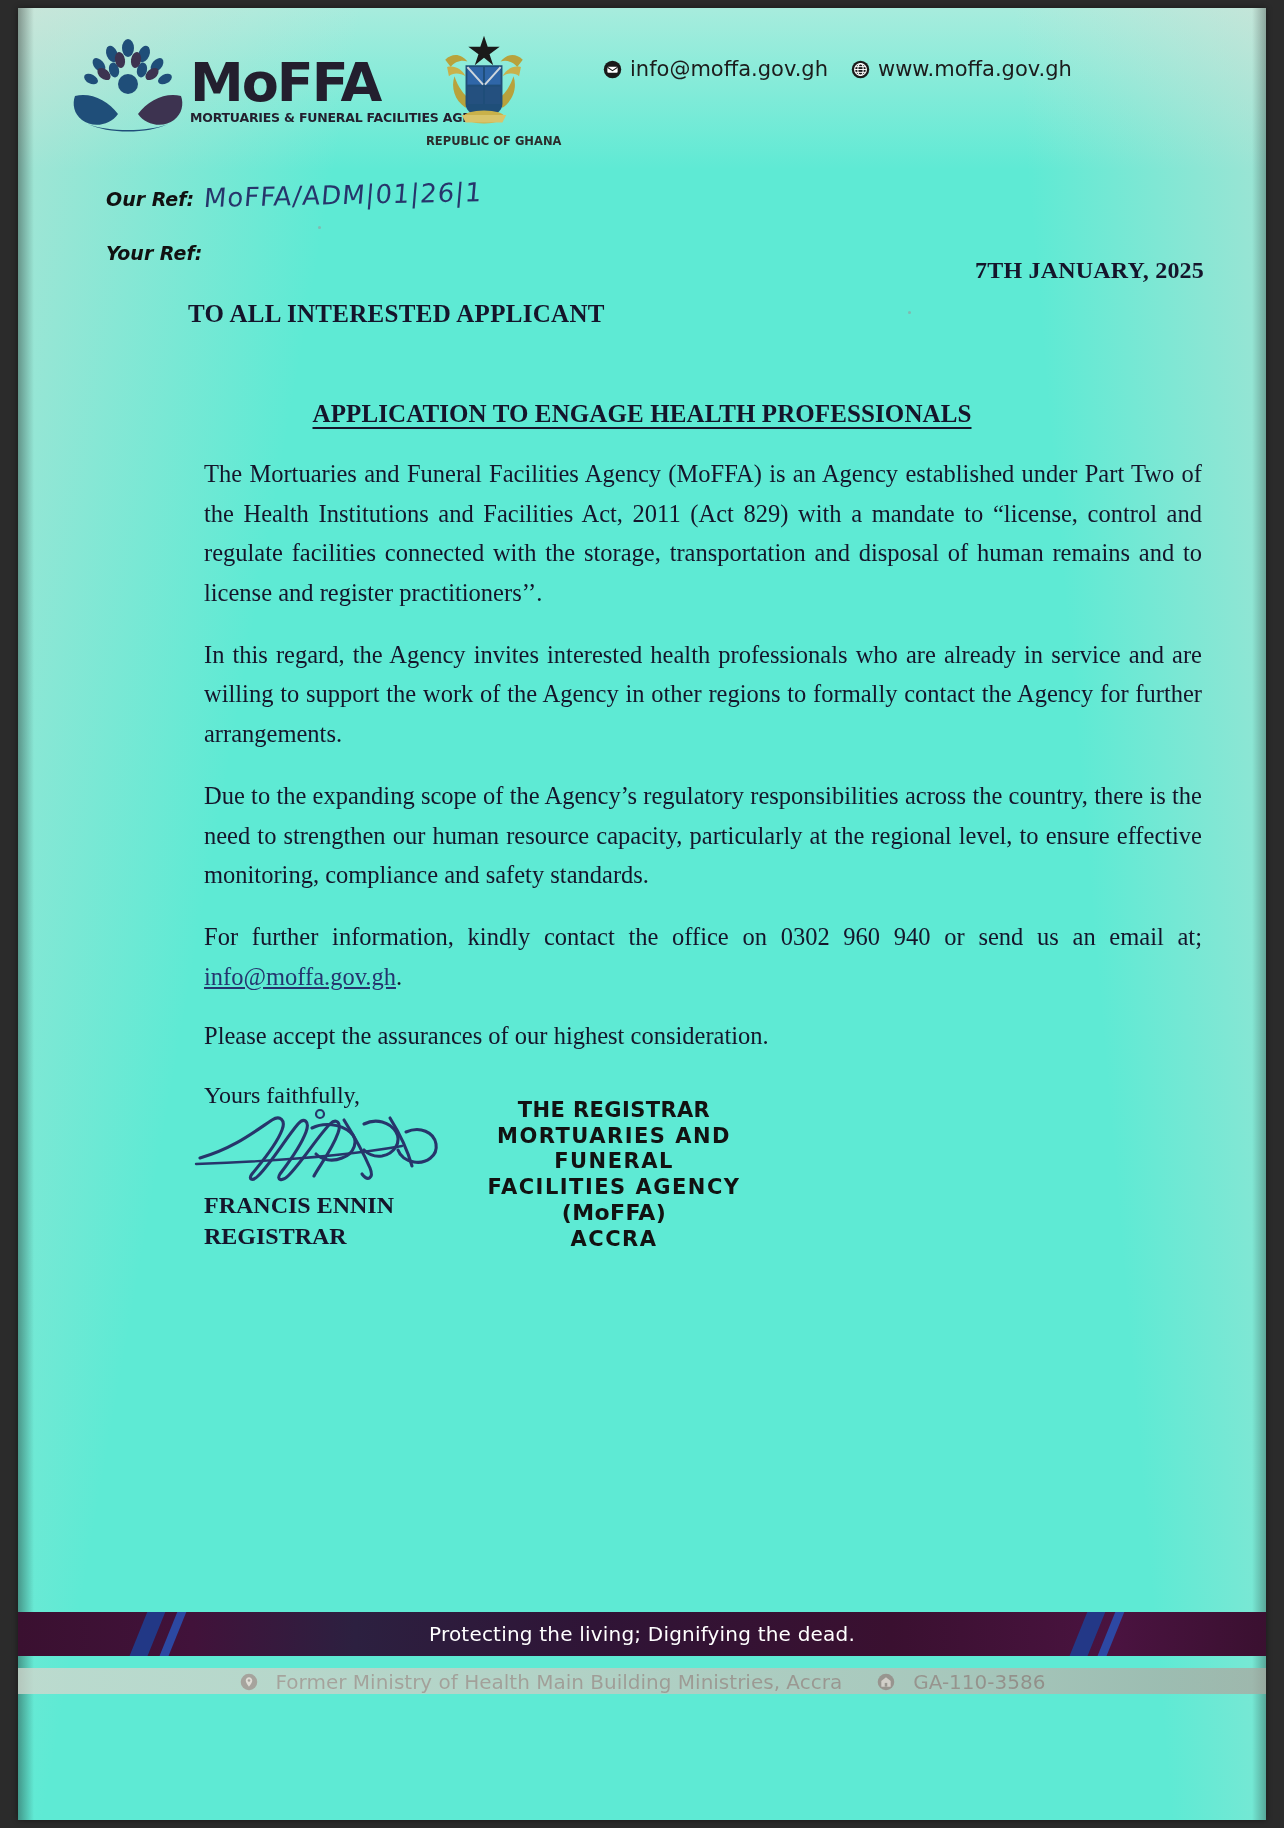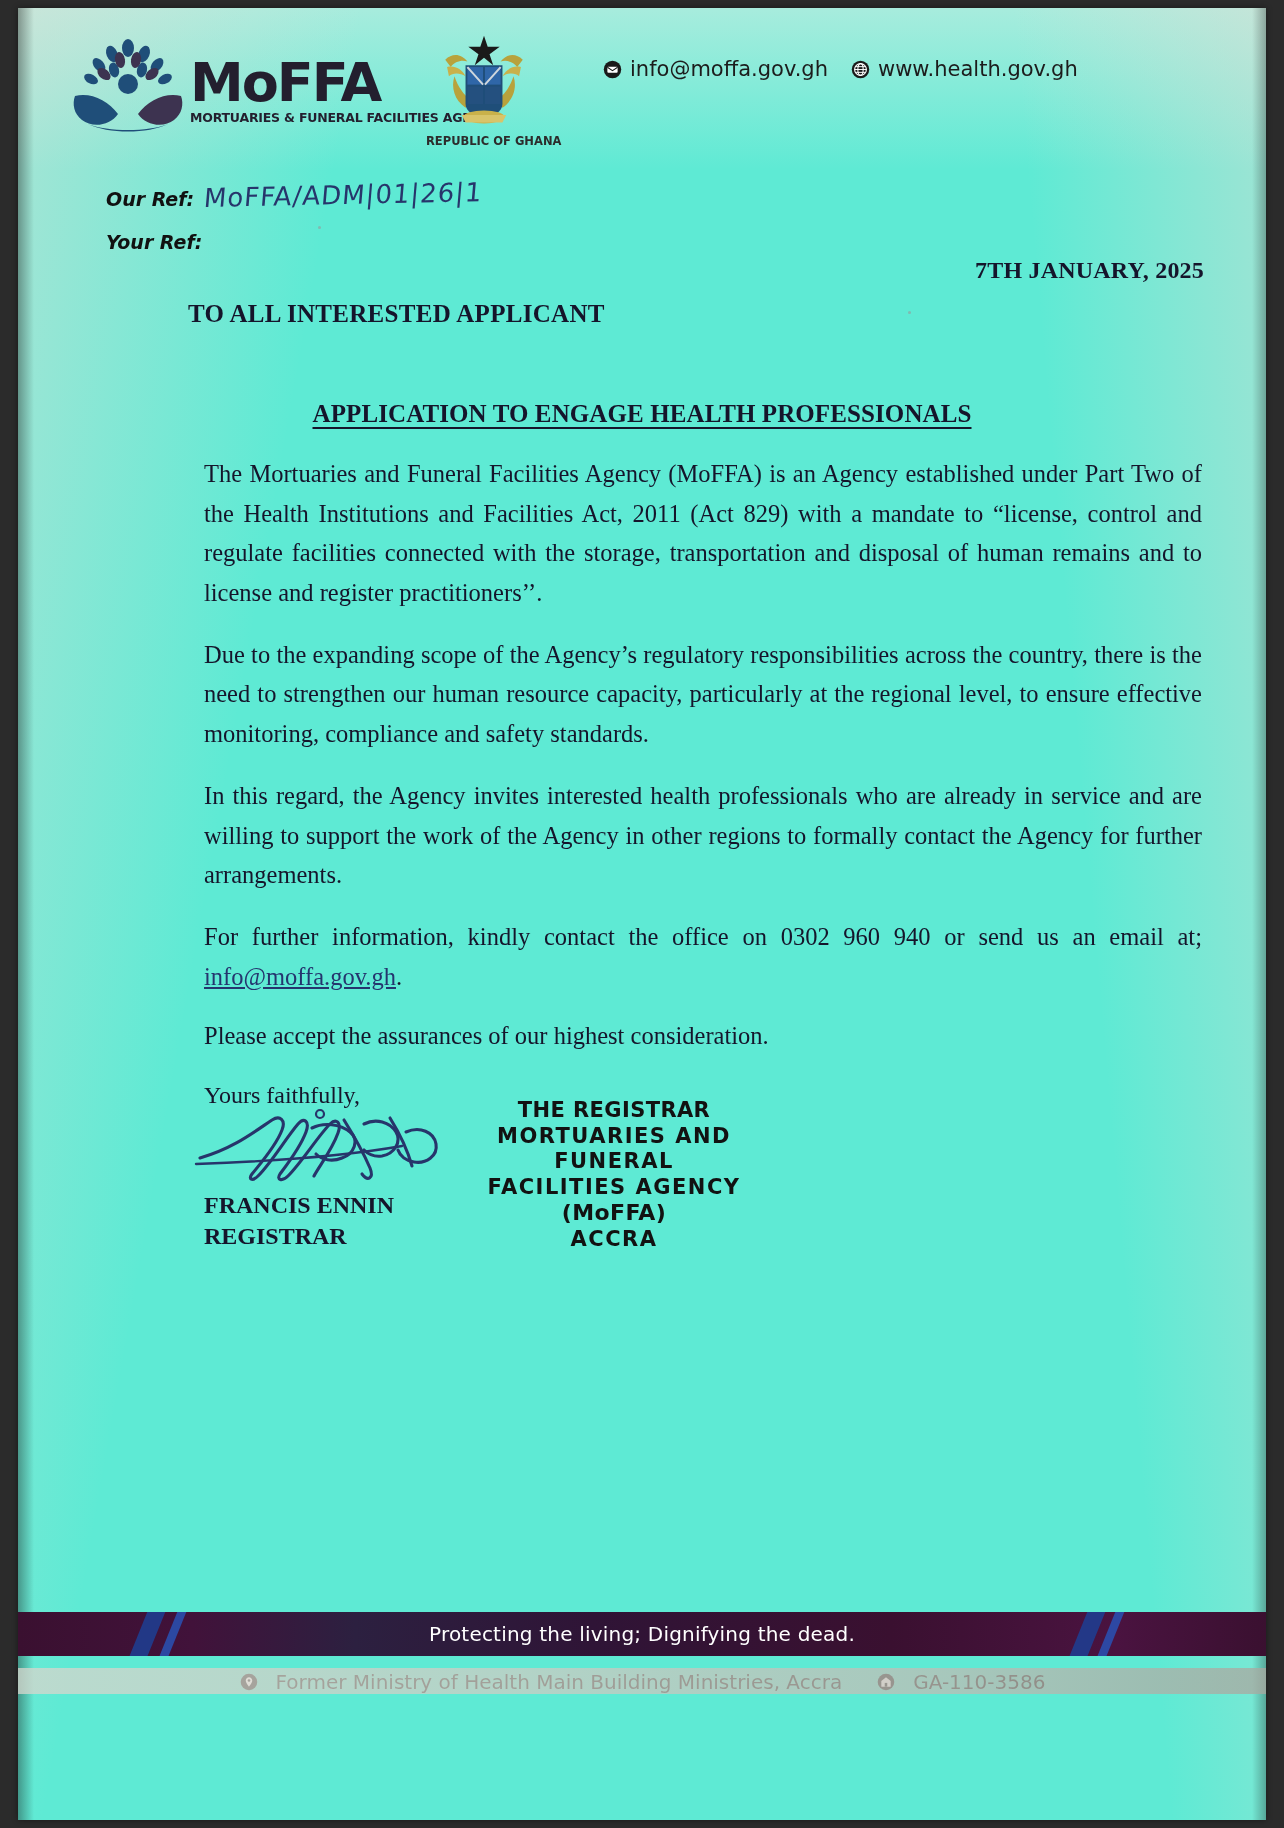--- a/index.html
+++ b/index.html
@@ -73,21 +73,21 @@
     font-family: "DejaVu Sans", sans-serif;
     font-weight: 700; font-style: italic; font-size: 19px; color: #111;
     margin-left: 64px;
   }
   .ref-hand {
     font-family: "DejaVu Sans", sans-serif;
     font-size: 26px; color: #27356b; margin-left: 10px;
     transform: rotate(-1.2deg) skewX(-6deg);
     letter-spacing: 1px;
   }
-  .ref-line.second { margin-top: 21px; }
+  .ref-line.second { margin-top: 32px; }
   .doc-date {
     position:absolute; right: 38px; bottom: 0;
     font-weight: 700; font-size: 24px; color: #15152b;
     letter-spacing: .2px;
   }
 
   
   .addressee {
     margin: 16px 0 0 170px;
     font-weight: 700; font-size: 25px; letter-spacing: .3px; color: #15152b;
@@ -243,21 +243,21 @@
           <span>info@moffa.gov.gh</span>
           <span class="gap"></span>
           <span class="ico">
             <svg viewBox="0 0 20 20" width="19" height="19" aria-hidden="true">
               <circle cx="10" cy="10" r="9.2" fill="#1a1a1a"></circle>
               <circle cx="10" cy="10" r="6.2" fill="none" stroke="#fff" stroke-width="1.2"></circle>
               <ellipse cx="10" cy="10" rx="2.8" ry="6.2" fill="none" stroke="#fff" stroke-width="1.1"></ellipse>
               <path d="M3.9 10 H16.1 M4.8 7 H15.2 M4.8 13 H15.2" stroke="#fff" stroke-width="1"></path>
             </svg>
           </span>
-          <span>www.health.gov.gh</span>
+          <span>www.moffa.gov.gh</span>
         </div>
       </div>
     </div>
 
     <div class="refs">
       <div class="ref-line">
         <span class="ref-label">Our Ref:</span>
         <span class="ref-hand">MoFFA/ADM|01|26|1</span>
       </div>
       <div class="ref-line second">
@@ -266,22 +266,22 @@
       </div>
       <div class="doc-date">7TH JANUARY, 2025</div>
     </div>
 
     <div class="addressee">TO ALL INTERESTED APPLICANT</div>
 
     <div class="doc-title">APPLICATION TO ENGAGE HEALTH PROFESSIONALS</div>
 
     <div class="body-wrap">
       <p class="para">The Mortuaries and Funeral Facilities Agency (MoFFA) is an Agency established under Part Two of the Health Institutions and Facilities Act, 2011 (Act 829) with a mandate to “license, control and regulate facilities connected with the storage, transportation and disposal of human remains and to license and register practitioners’’.</p>
+      <p class="para">In this regard, the Agency invites interested health professionals who are already in service and are willing to support the work of the Agency in other regions to formally contact the Agency for further arrangements.</p>
       <p class="para">Due to the expanding scope of the Agency’s regulatory responsibilities across the country, there is the need to strengthen our human resource capacity, particularly at the regional level, to ensure effective monitoring, compliance and safety standards.</p>
-      <p class="para">In this regard, the Agency invites interested health professionals who are already in service and are willing to support the work of the Agency in other regions to formally contact the Agency for further arrangements.</p>
       <p class="para tight"><span>For further information, kindly contact the office on 0302 960 940 or send us an email at; </span><span class="email-link">info@moffa.gov.gh</span><span>.</span></p>
       <p class="para">Please accept the assurances of our highest consideration.</p>
     </div>
 
     <div class="sign-area">
       <div class="yours">Yours faithfully,</div>
 
       <svg class="signature" viewBox="0 0 260 90" aria-hidden="true">
         <g fill="none" stroke="#27356b" stroke-width="3.1" stroke-linecap="round">
           <path d="M6 56 C40 46 60 30 78 18 C86 13 92 18 88 28 C82 44 66 62 58 72 C54 77 58 80 64 74 C78 60 92 36 104 22 C110 15 116 19 112 30 C106 46 92 64 86 72 C82 78 88 80 94 74 C108 60 124 34 136 22 C142 16 148 20 144 31 C138 48 124 66 120 74"></path>

